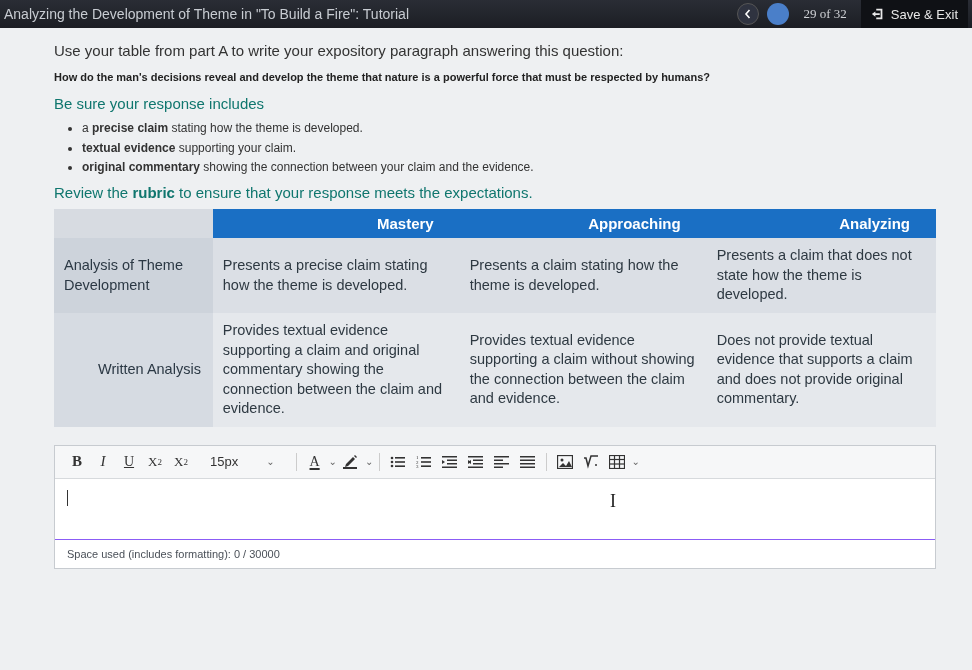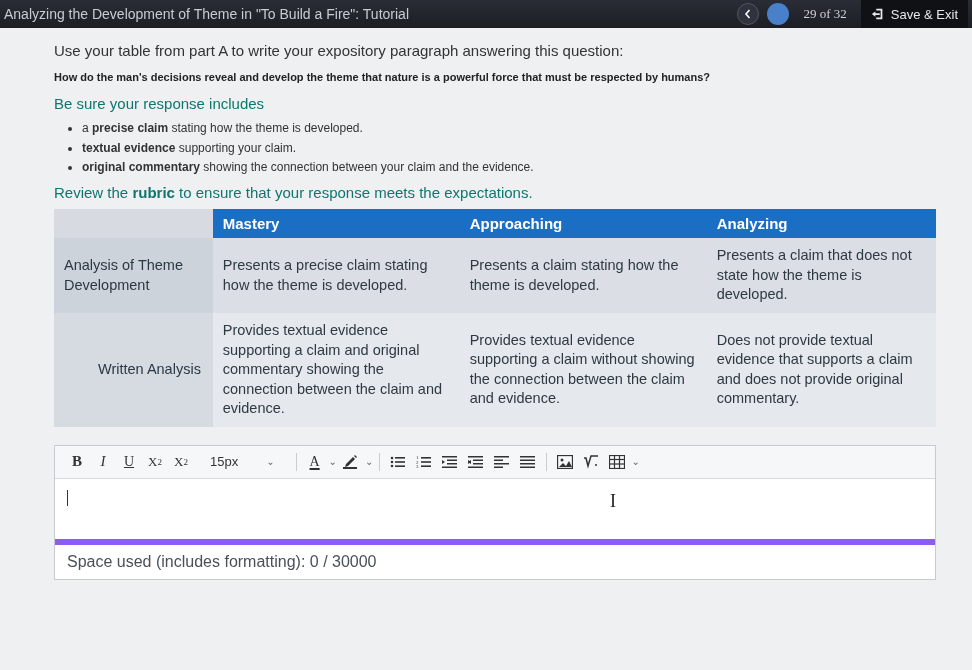--- a/index.html
+++ b/index.html
@@ -48,21 +48,21 @@
 .instr { font-size: 15px; color: #333; margin-bottom: 8px; line-height: 1.45; }
 .question { font-size: 11px; font-weight: 700; color: #222; margin-bottom: 10px; line-height: 1.4; }
 .sub { font-size: 15px; color: #0f766e; margin-bottom: 8px; }
 ul.req { margin: 0 0 8px 28px; }
 ul.req li { font-size: 12px; color: #333; margin-bottom: 2px; line-height: 1.45; }
 ul.req li b { font-weight: 700; }
 
 .rubric-table { width: 100%; border-collapse: collapse; margin-top: 6px; background: #e3e6ea; }
 .rubric-table th {
   background: #1a6fc4; color: #fff; font-weight: 600;
-  padding: 6px 10px; text-align: left; font-size: 15px;
+  padding: 6px 26px; text-align: right; font-size: 15px;
 }
 .rubric-table th.rowhead-blank { background: #d7dbe1; }
 .rubric-table td {
   padding: 8px 10px; font-size: 14.5px; color: #2e3942;
   vertical-align: middle; line-height: 1.35;
 }
 .rubric-table td.rowhead { background: #cdd3db; color: #2b3844; }
 .rubric-table tr.r1 td { background: #dbdfe5; }
 .rubric-table tr.r1 td.rowhead { background: #cdd3db; }
 .rubric-table tr.r2 td { background: #e5e8ec; }
@@ -108,22 +108,22 @@
 .editor-input {
   min-height: 48px; padding: 10px 12px;
   font-size: 14px; color: #333;
   outline: none;
 }
 .editor-caret {
   display: inline-block; width: 1px; height: 16px;
   background: #333; vertical-align: middle;
 }
 .space-used {
-  padding: 8px 12px; font-size: 16px; color: #4a5058;
-  border-top: 6px solid #8b5cf6;
+  padding: 8px 12px; font-size: 11px; color: #4a5058;
+  border-top: 1px solid #8b5cf6;
   margin-top: 12px;
 }
 .text-cursor {
   position: absolute; font-family: serif; font-size: 18px; color: #222;
 }
 </style>
 </head>
 <body>
 
 <div class="topbar">

